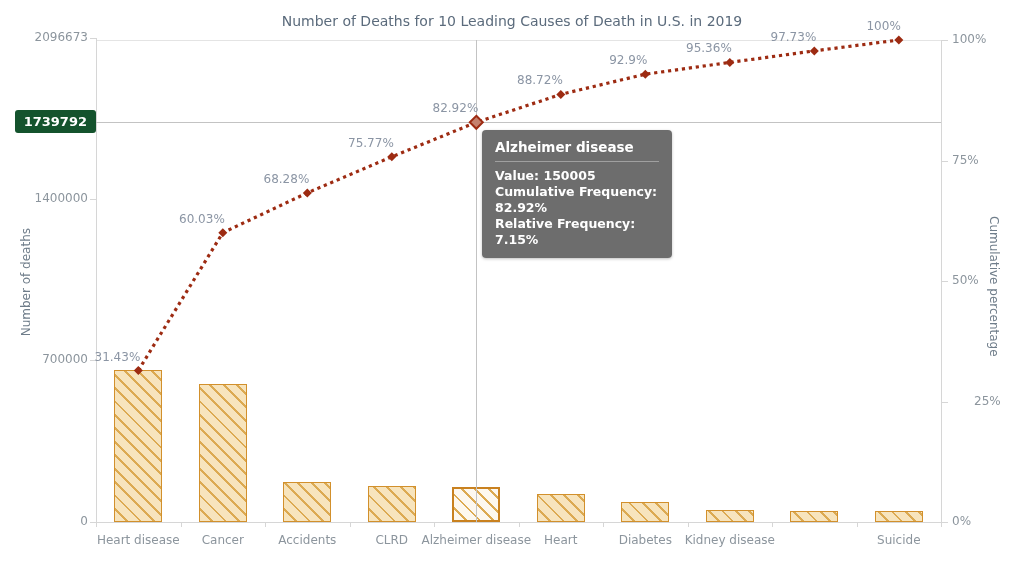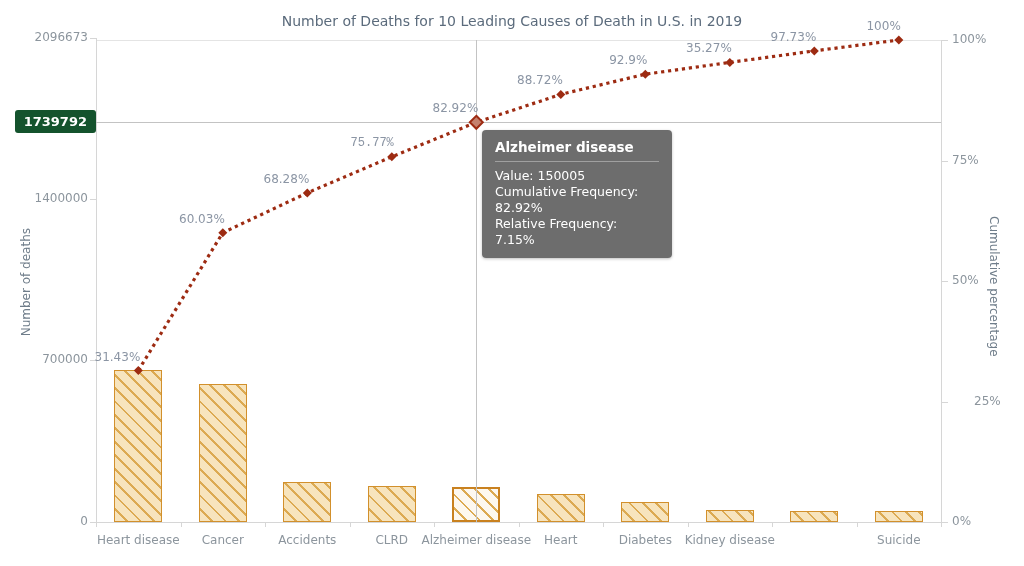--- a/index.html
+++ b/index.html
@@ -25,21 +25,21 @@
          rgba(0,0,0,0) 0px,rgba(0,0,0,0) 7.5px,#dcaa52 7.5px,#dcaa52 9.5px);}
   .bar.highlighted{background-color:#fdf8ef;border:2.5px solid #c9811f;}
   .crosshair-axis-label{position:absolute;right:928px;top:110px;background:#14532d;
        color:#fff;font-size:13px;font-weight:bold;padding:4px 9px;border-radius:3px;
        white-space:nowrap;}
   .tooltip{position:absolute;left:482px;top:130px;width:190px;box-sizing:border-box;
        background:rgba(104,104,104,0.97);border-radius:4px;padding:9px 13px 10px;
        color:#fff;box-shadow:0 1px 3px rgba(0,0,0,0.25);}
   .tooltip-title{font-size:13.5px;font-weight:600;margin-bottom:6px;}
   .tooltip-sep{border-top:1px solid rgba(255,255,255,0.35);margin:0 0 6px;}
-  .tooltip-row{font-size:12.5px;font-weight:normal;line-height:16px;}
+  .tooltip-row{font-size:12.5px;font-weight:bold;line-height:16px;}
 </style>
 </head>
 <body>
 
 <div class="chart">
   <div class="title">Number of Deaths for 10 Leading Causes of Death in U.S. in 2019</div>
   <div class="vlabel left">Number of deaths</div>
   <div class="vlabel right">Cumulative percentage</div>
 
   <div class="layer" id="grid-layer">
@@ -113,25 +113,25 @@
       <path d="M 560.8 89.9 L 565.3 94.4 L 560.8 98.9 L 556.3 94.4 Z" fill="#9d2b12"></path>
       <path d="M 645.3 69.7 L 649.8 74.2 L 645.3 78.7 L 640.8 74.2 Z" fill="#9d2b12"></path>
       <path d="M 729.8 57.9 L 734.3 62.4 L 729.8 66.9 L 725.3 62.4 Z" fill="#9d2b12"></path>
       <path d="M 814.3 46.4 L 818.8 50.9 L 814.3 55.4 L 809.8 50.9 Z" fill="#9d2b12"></path>
       <path d="M 898.8 35.5 L 903.3 40 L 898.8 44.5 L 894.3 40 Z" fill="#9d2b12"></path>
     </svg>
   <div class="layer" id="point-labels-layer">
       <div class="pct-label" style="left: 140.3px; top: 363.5px;">31.43%</div>
       <div class="pct-label" style="left: 224.8px; top: 225.7px;">60.03%</div>
       <div class="pct-label" style="left: 309.3px; top: 185.9px;">68.28%</div>
-      <div class="pct-label" style="left: 393.8px; top: 149.8px; font-family: Liberation Mono, monospace;">75.77%</div>
+      <div class="pct-label" style="left: 393.8px; top: 149.8px;">75.77%</div>
       <div class="pct-label" style="left: 478.3px; top: 115.3px;">82.92%</div>
       <div class="pct-label" style="left: 562.8px; top: 87.4px;">88.72%</div>
       <div class="pct-label" style="left: 647.3px; top: 67.2px;">92.9%</div>
-      <div class="pct-label" style="left: 731.8px; top: 55.4px;">35.27%</div>
+      <div class="pct-label" style="left: 731.8px; top: 55.4px;">95.36%</div>
       <div class="pct-label" style="left: 816.3px; top: 43.9px;">97.73%</div>
       <div class="pct-label" style="left: 900.8px; top: 33px;">100%</div>
     </div>
 
   <div class="crosshair-axis-label" style="top: 110.3px;">1739792</div>
 
   <div class="tooltip">
     <div class="tooltip-title">Alzheimer disease</div>
     <div class="tooltip-sep"></div>
     <div class="tooltip-row">Value: 150005</div>

